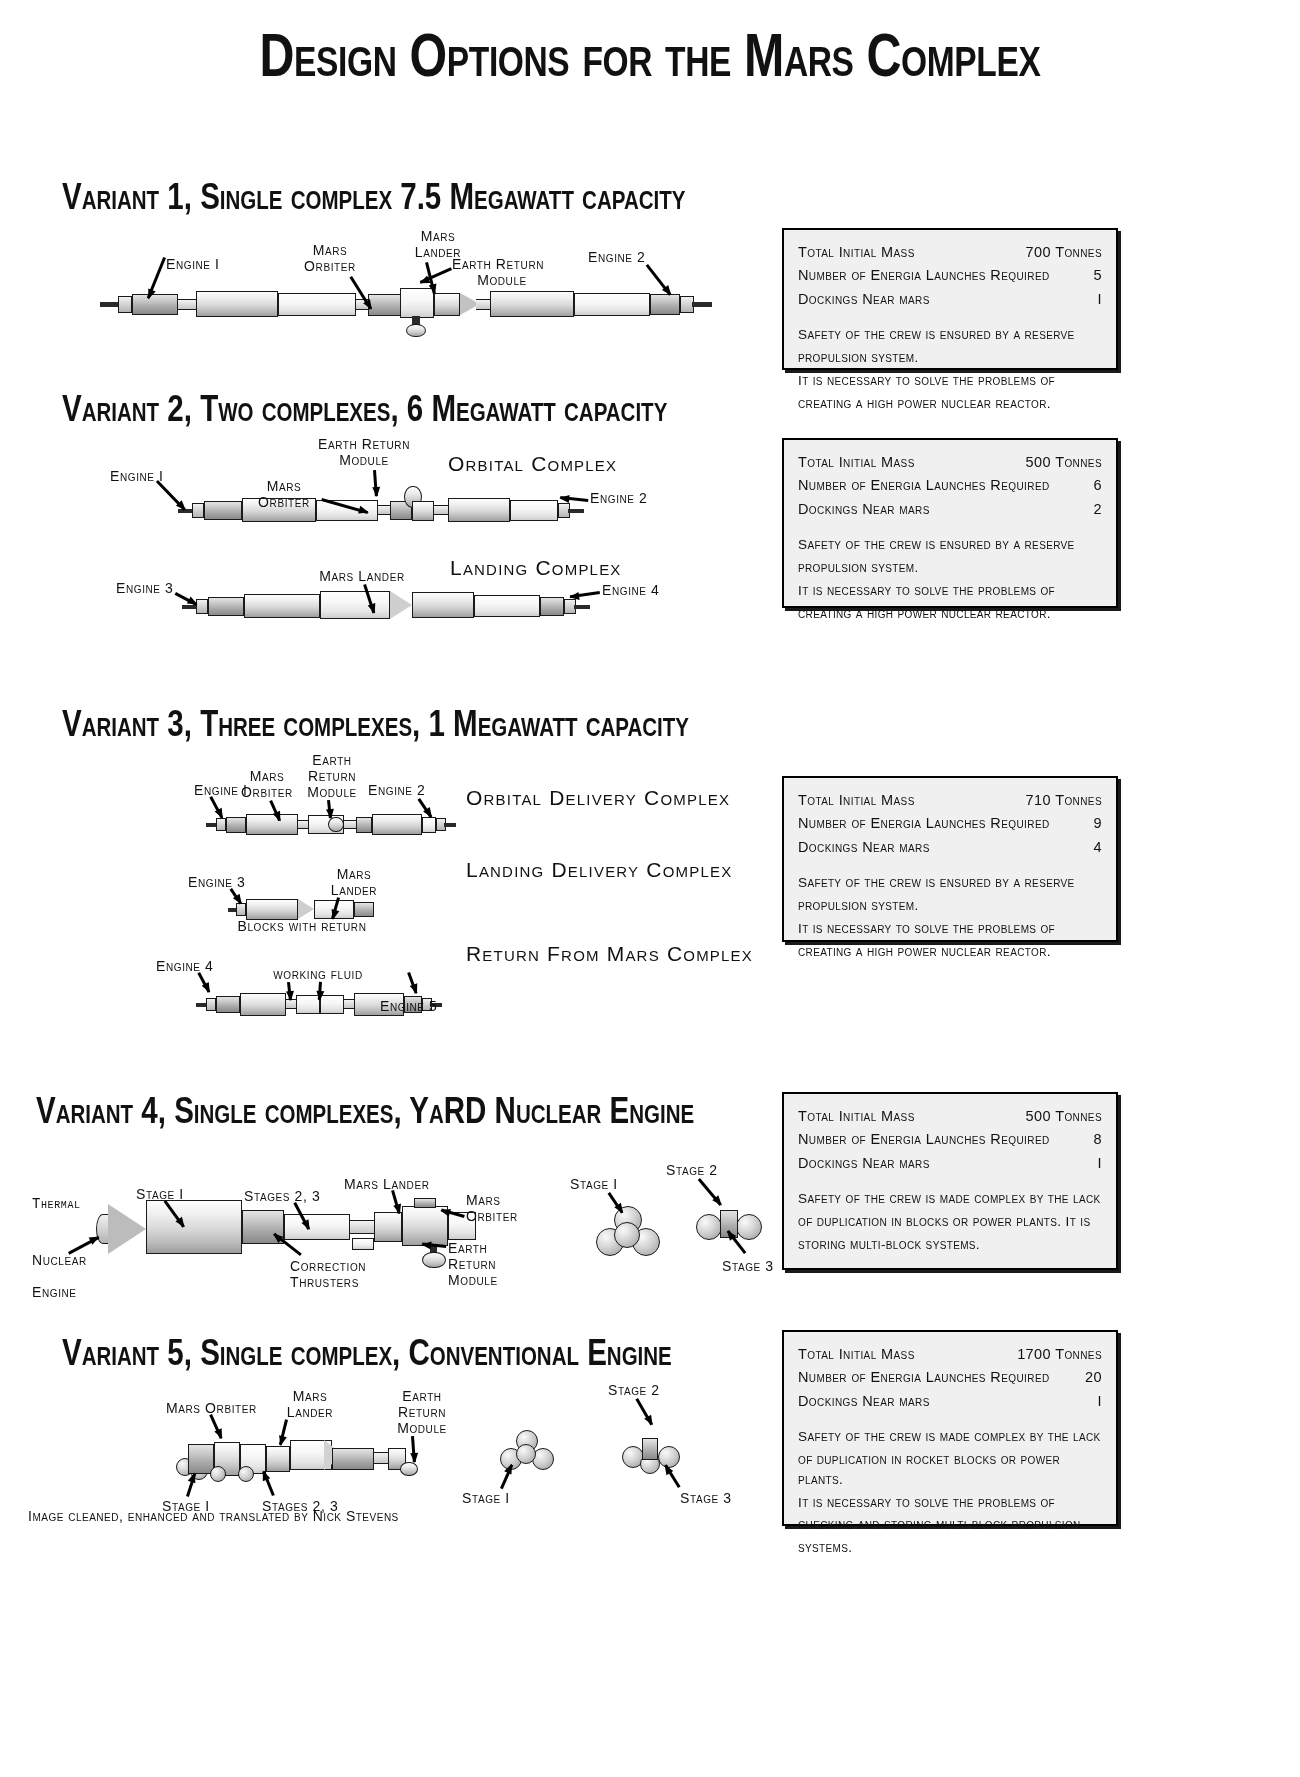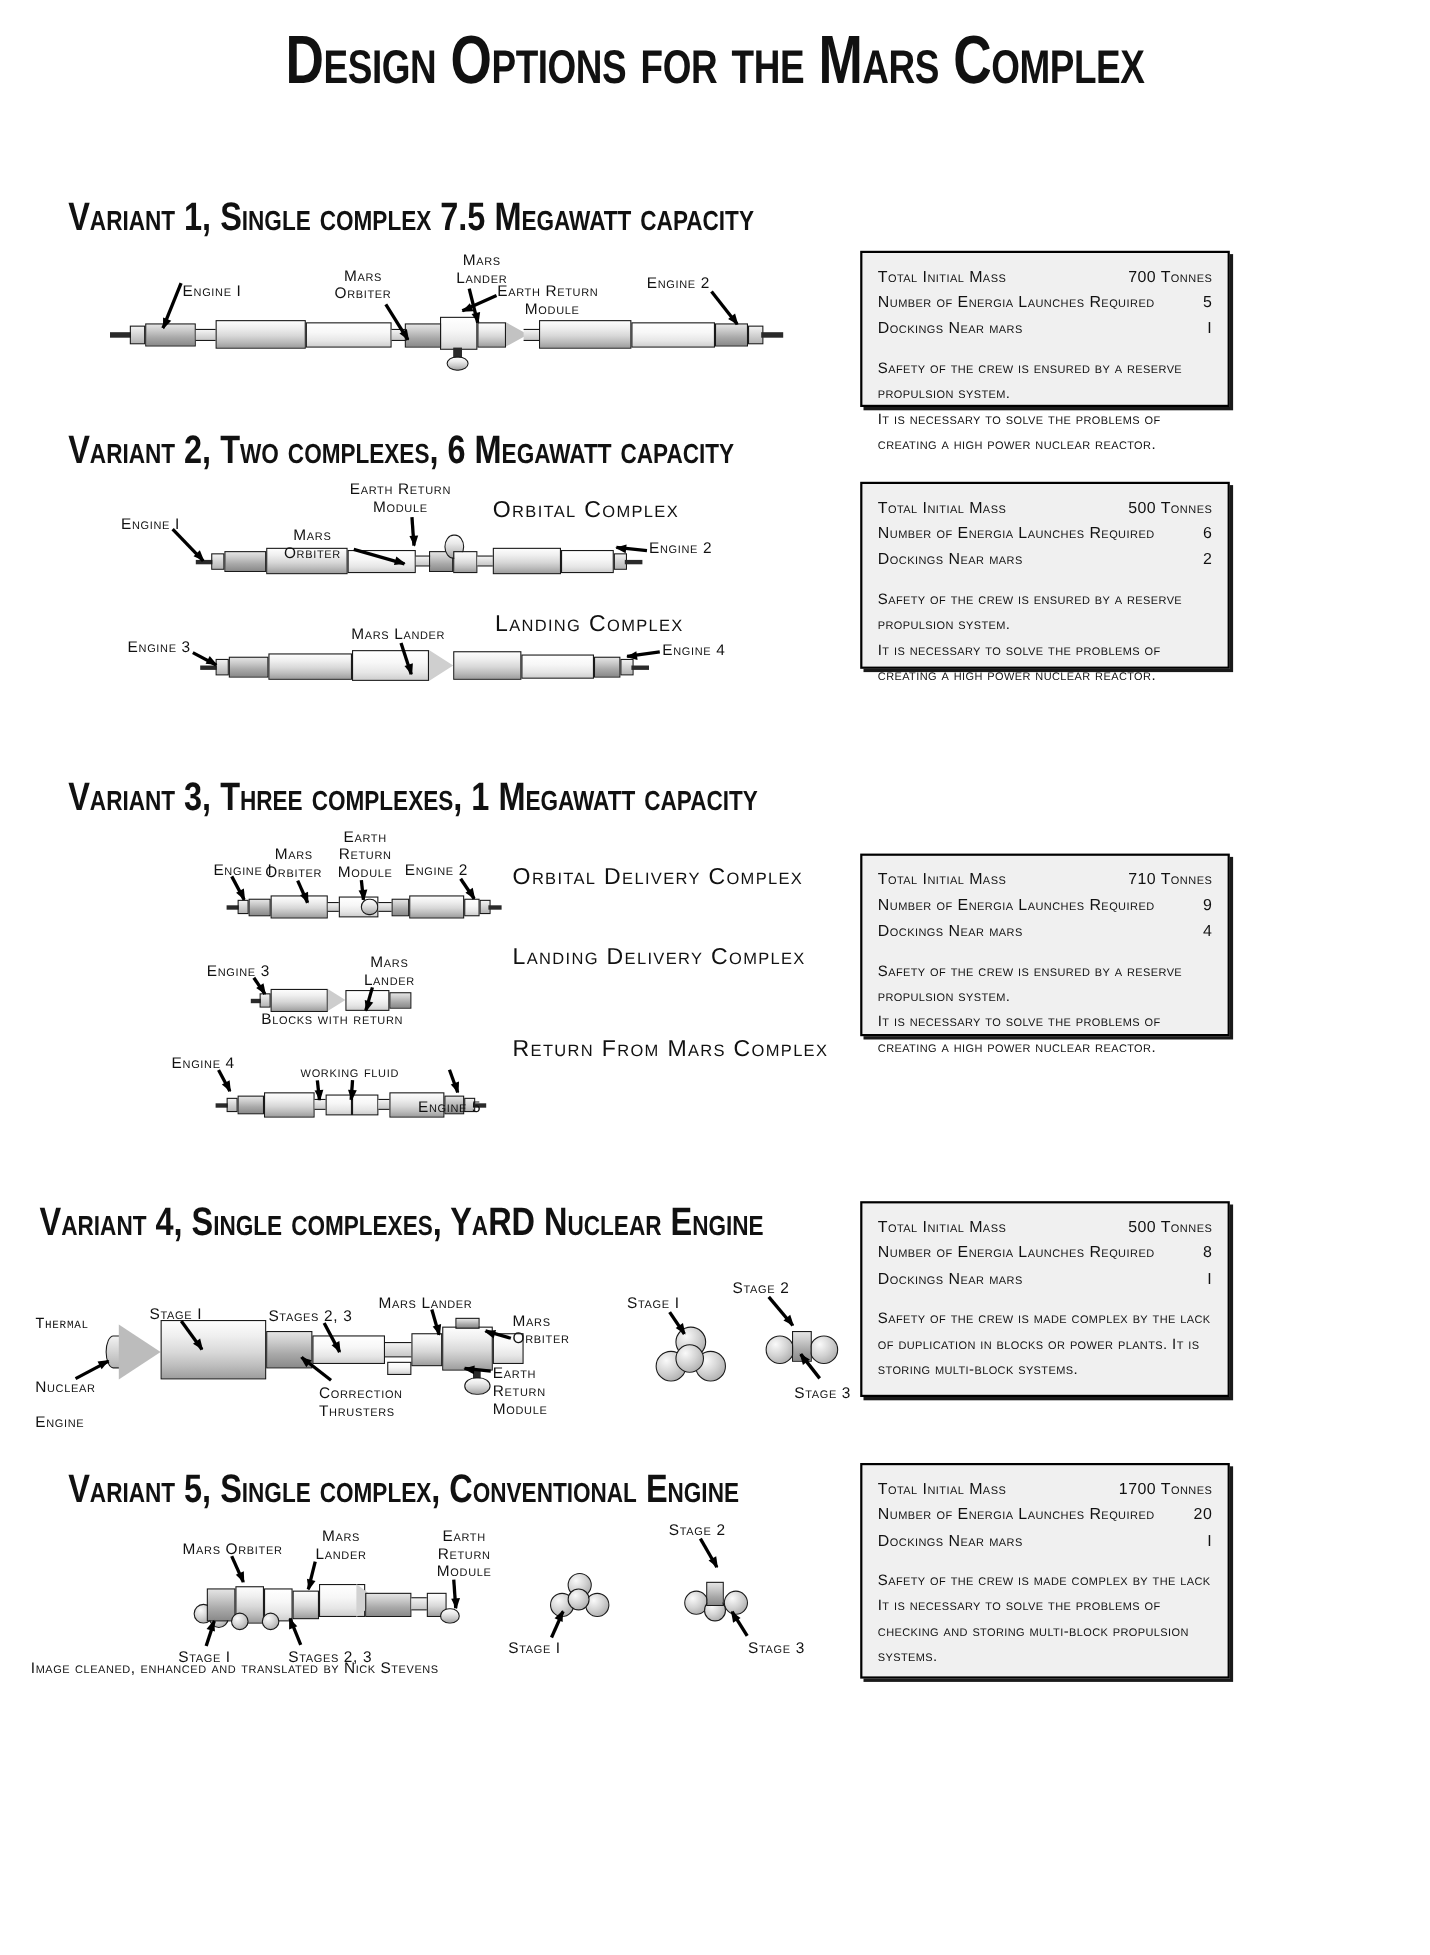--- a/index.html
+++ b/index.html
@@ -491,20 +491,21 @@
   <div class="spec-row">
     <span class="k">Number of Energia Launches Required</span>
     <span class="v">20</span>
   </div>
   <div class="spec-row">
     <span class="k">Dockings Near mars</span>
     <span class="v">I</span>
   </div>
   <div class="spec-notes">
     <div class="spec-note">Safety of the crew is made complex by the lack</div>
+    <div class="spec-note">of duplication in rocket blocks or power plants.</div>
     <div class="spec-note">It is necessary to solve the problems of</div>
     <div class="spec-note">checking and storing multi-block propulsion</div>
     <div class="spec-note">systems.</div>
   </div>
 </div>
 
 <div class="craft" style="left:176px; top:1432px; width:260px; height:60px;">
   <div class="disc" style="left:0px; top:26px; width:18px; height:18px;"></div>
   <div class="disc" style="left:14px; top:30px; width:18px; height:18px;"></div>
   <div class="mod dark" style="left:12px; top:12px; width:26px; height:30px;"></div>

